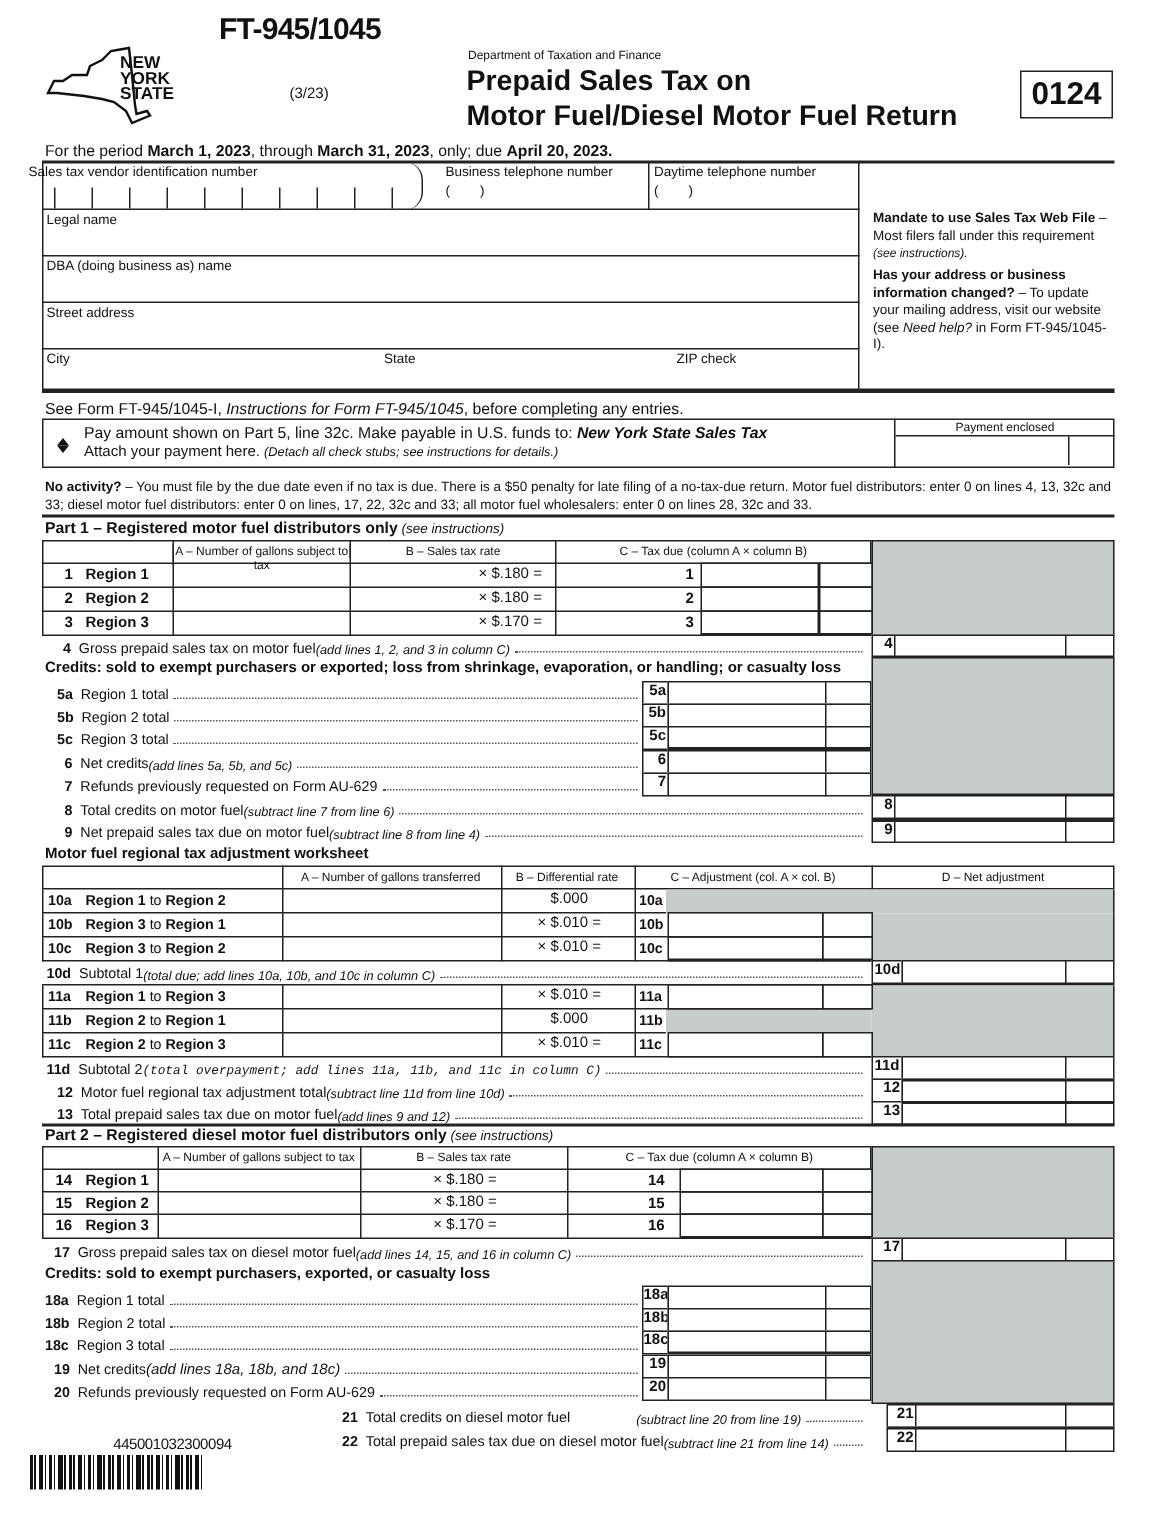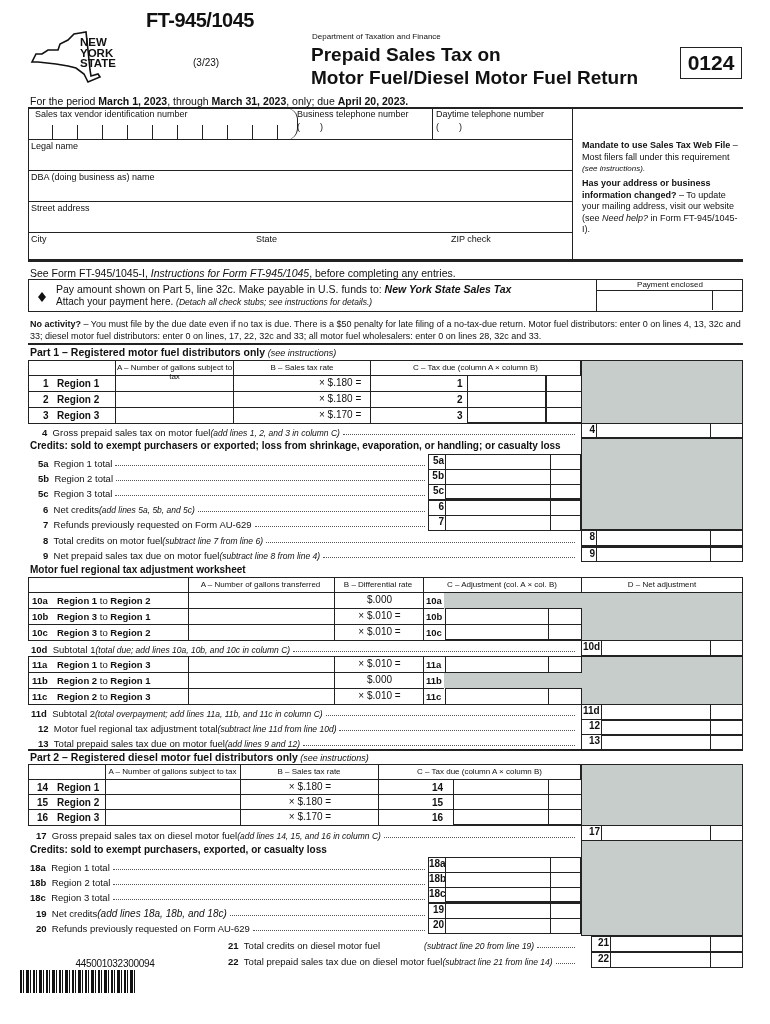--- a/index.html
+++ b/index.html
@@ -36,21 +36,21 @@
 <div class="abs b" style="left:311px;top:67px;font-size:19px;">Motor Fuel/Diesel Motor Fuel Return</div>
 <div class="abs b" style="left:680px;top:47px;width:62px;height:32px;border:1.5px solid #222;font-size:21px;text-align:center;line-height:29px;">0124</div>
 
 <div class="abs" style="left:30px;top:95px;font-size:10.5px;white-space:nowrap;">
   <span>For the period </span><span class="b">March 1, 2023</span><span>, through </span><span class="b">March 31, 2023</span><span>, only; due </span><span class="b">April 20, 2023.</span>
 </div>
 <div class="abs hline" style="left:28px;top:107px;width:715px;"></div>
 
 <div class="abs" style="left:28px;top:108px;width:545px;height:152px;border:1px solid #222;border-top:none;"></div>
 
-<div class="abs" style="left:32px;top:108px;width:266px;height:32px;border-right:1px solid #222;border-radius:12px;">
+<div class="abs" style="left:16px;top:108px;width:266px;height:32px;border-right:1px solid #222;border-radius:12px;">
   <div class="lbl" style="padding:1px 3px;">Sales tax vendor identification number</div>
   <div style="position:absolute;left:20px;top:17px;width:226px;height:14px;display:flex;justify-content:space-between;">
     <span style="border-left:1px solid #222;"></span>
       <span style="border-left:1px solid #222;"></span>
       <span style="border-left:1px solid #222;"></span>
       <span style="border-left:1px solid #222;"></span>
       <span style="border-left:1px solid #222;"></span>
       <span style="border-left:1px solid #222;"></span>
       <span style="border-left:1px solid #222;"></span>
       <span style="border-left:1px solid #222;"></span>
@@ -295,21 +295,21 @@
   <span class="abs b" style="left:3px;top:2px;font-size:9.5px;">11c</span>
   <span class="abs" style="left:28px;top:2px;font-size:9.5px;white-space:nowrap;"><span class="b">Region 2</span><span style="white-space:pre;"> to </span><span class="b">Region 3</span></span>
   <div class="abs" style="left:161px;top:0;width:145px;height:15px;"></div>
   <span class="abs" style="left:306px;top:1px;width:89px;text-align:center;font-size:10px;">× $.010 =</span>
   <span class="abs b" style="left:397px;top:2px;font-size:9.5px;">11c</span>
   <div class="abs" style="left:416px;top:-1px;width:104px;height:17px;border:1px solid #222;"></div>
   <div class="abs" style="left:519px;top:-1px;width:34px;height:17px;border:1px solid #222;"></div>
 </div>
 
 <div class="abs line row-text" style="left:31px;top:706px;width:547px;height:13px;">
-  <span class="num">11d</span>&nbsp;&nbsp;<span>Subtotal 2 </span><span class="i" style="font-size:8.5px;">(total overpayment; add lines 11a, 11b, and 11c in column C)</span><span class="dots"></span>
+  <span class="num">11d</span>&nbsp;&nbsp;<span>Subtotal 2 </span><span class="i" style="font-size:8.5px;font-family:Liberation Mono, monospace;">(total overpayment; add lines 11a, 11b, and 11c in column C)</span><span class="dots"></span>
 </div>
 <div class="abs cellnum" style="left:581px;top:704px;width:21px;height:16px;text-align:left;padding-left:1px;">11d</div>
 <div class="abs entry" style="left:601px;top:704px;width:110px;height:16px;"></div>
 <div class="abs entry" style="left:710px;top:704px;width:33px;height:16px;"></div>
 
 <div class="abs line row-text" style="left:38px;top:721px;width:540px;height:13px;">
   <span class="num">12</span>&nbsp;&nbsp;<span>Motor fuel regional tax adjustment total </span><span class="i" style="font-size:8.5px;">(subtract line 11d from line 10d)</span><span class="dots"></span>
 </div>
 <div class="abs cellnum" style="left:581px;top:719px;width:21px;height:16px;">12</div>
 <div class="abs entry" style="left:601px;top:719px;width:110px;height:16px;border-top:2px solid #222;"></div>

